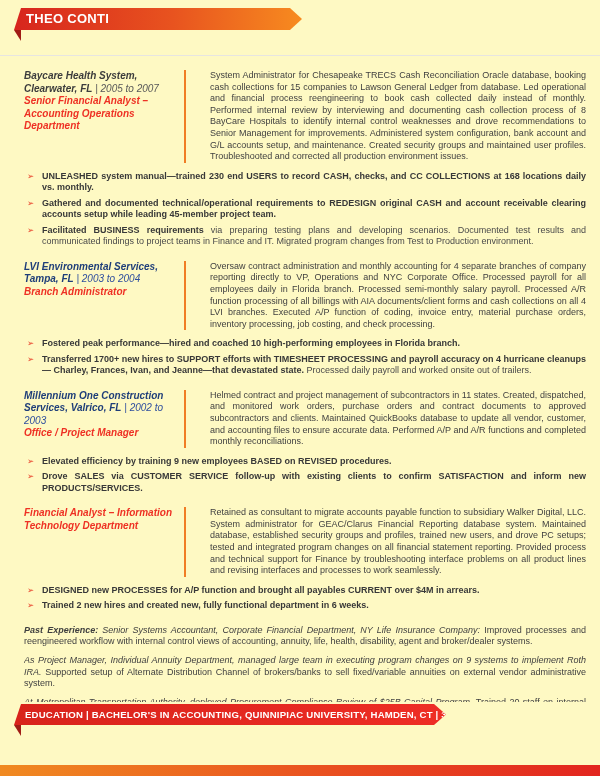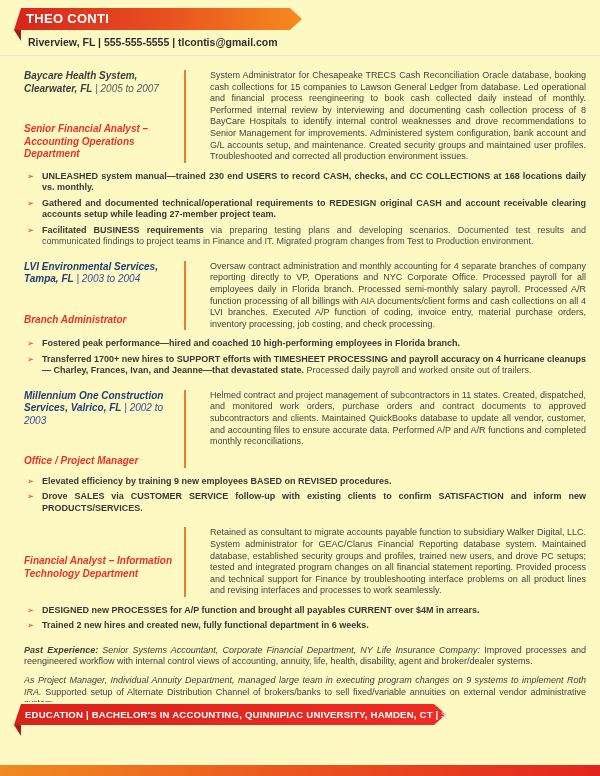--- a/index.html
+++ b/index.html
@@ -23,21 +23,21 @@
 
   .content{position:absolute;top:70px;left:24px;width:562px;height:632px;overflow:hidden;}
 
   .job{display:grid;grid-template-columns:160px 2px 1fr;margin-bottom:8px;}
   .jleft{padding-right:10px;font-style:italic;}
   .company{font-size:10px;line-height:12.5px;color:#1f3e79;}
   .cname{font-weight:bold;}
   .dates{font-weight:normal;color:#2e4e9e;margin-top:32px;}
   .jleft.dark .company{color:#3c3c3c;}
   .jleft.dark .dates{color:#585858;}
-  .jtitle{margin-top:28px;font-size:10px;font-weight:bold;color:#ee3124;line-height:12.5px;}
+  .jtitle{margin-top:0;font-size:10px;font-weight:bold;color:#ee3124;line-height:12.5px;}
   .vrule{background:#f07d25;}
   .jright{padding-left:24px;font-size:9px;color:#3f3f3f;line-height:11.6px;text-align:justify;}
 
   .bullets{list-style:none;margin:2px 0 13px 0;padding:0;}
   .bullets li{display:flex;margin-bottom:4px;font-size:9px;line-height:11.5px;color:#3a3a3a;}
   .marker{color:#e8432b;flex:0 0 15px;padding-left:3px;font-size:8.5px;}
   .btext{flex:1;text-align:justify;}
   .btext b{font-weight:bold;color:#383838;}
   .btext .breg{font-weight:normal;color:#4a4a4a;}
 
@@ -51,21 +51,20 @@
 </head>
 <body>
 
 <div class="page">
 
   <div class="ribbon ribbon-top">
     <span>THEO CONTI</span>
   </div>
   <div class="fold fold-top"></div>
 
-  <div class="contact">Riverview, FL | 555-555-5555 | tlcontis@gmail.com</div>
   <div class="header-rule"></div>
 
   <div class="content">
 
     <section class="job">
       <div class="jleft dark">
         <div class="company">
           <span class="cname">Baycare Health System, Clearwater, FL</span>
           <span class="dates">| 2005 to 2007</span>
         </div>
@@ -74,21 +73,21 @@
       <div class="vrule"></div>
       <div class="jright">System Administrator for Chesapeake TRECS Cash Reconciliation Oracle database, booking cash collections for 15 companies to Lawson General Ledger from database. Led operational and financial process reengineering to book cash collected daily instead of monthly. Performed internal review by interviewing and documenting cash collection process of 8 BayCare Hospitals to identify internal control weaknesses and drove recommendations to Senior Management for improvements. Administered system configuration, bank account and G/L accounts setup, and maintenance. Created security groups and maintained user profiles. Troubleshooted and corrected all production environment issues.</div>
     </section>
     <ul class="bullets">
       <li>
         <span class="marker">➢</span>
         <span class="btext"><b>UNLEASHED system manual—trained 230 end USERS to record CASH, checks, and CC COLLECTIONS at 168 locations daily vs. monthly.</b><span class="breg"></span></span>
       </li>
       <li>
         <span class="marker">➢</span>
-        <span class="btext"><b>Gathered and documented technical/operational requirements to REDESIGN original CASH and account receivable clearing accounts setup while leading 27-member project team.</b><span class="breg"></span></span>
+        <span class="btext"><b>Gathered and documented technical/operational requirements to REDESIGN original CASH and account receivable clearing accounts setup while leading 45-member project team.</b><span class="breg"></span></span>
       </li>
       <li>
         <span class="marker">➢</span>
         <span class="btext"><b>Facilitated BUSINESS requirements</b><span class="breg"> via preparing testing plans and developing scenarios. Documented test results and communicated findings to project teams in Finance and IT. Migrated program changes from Test to Production environment.</span></span>
       </li>
     </ul>
 
     <section class="job">
       <div class="jleft">
         <div class="company">

